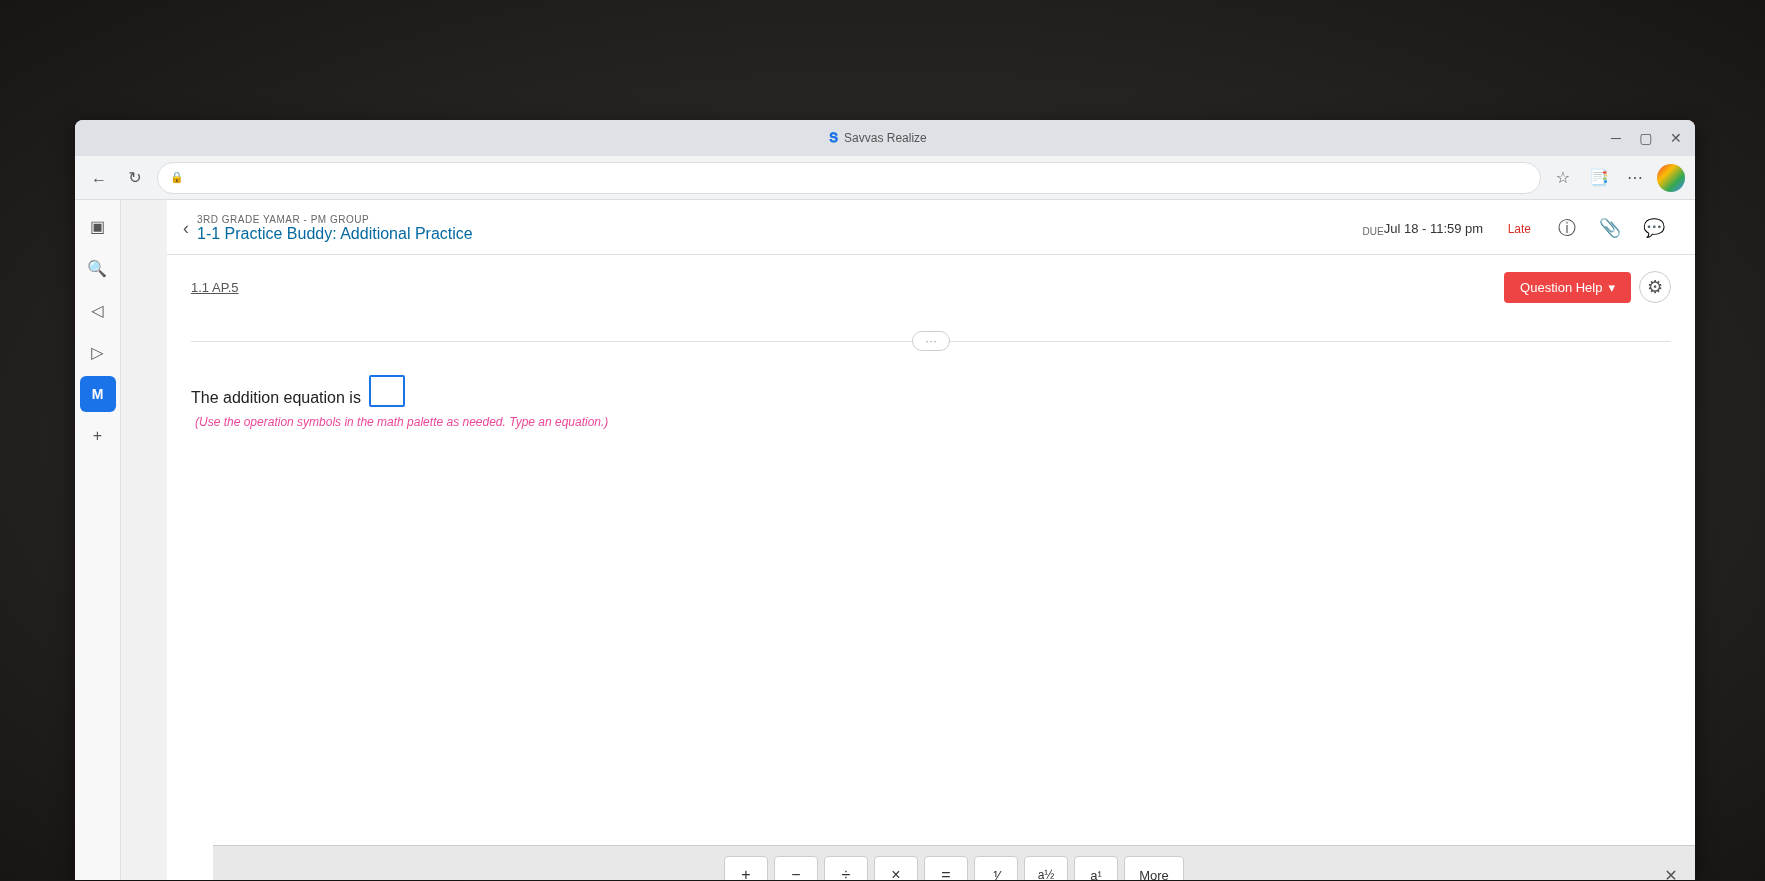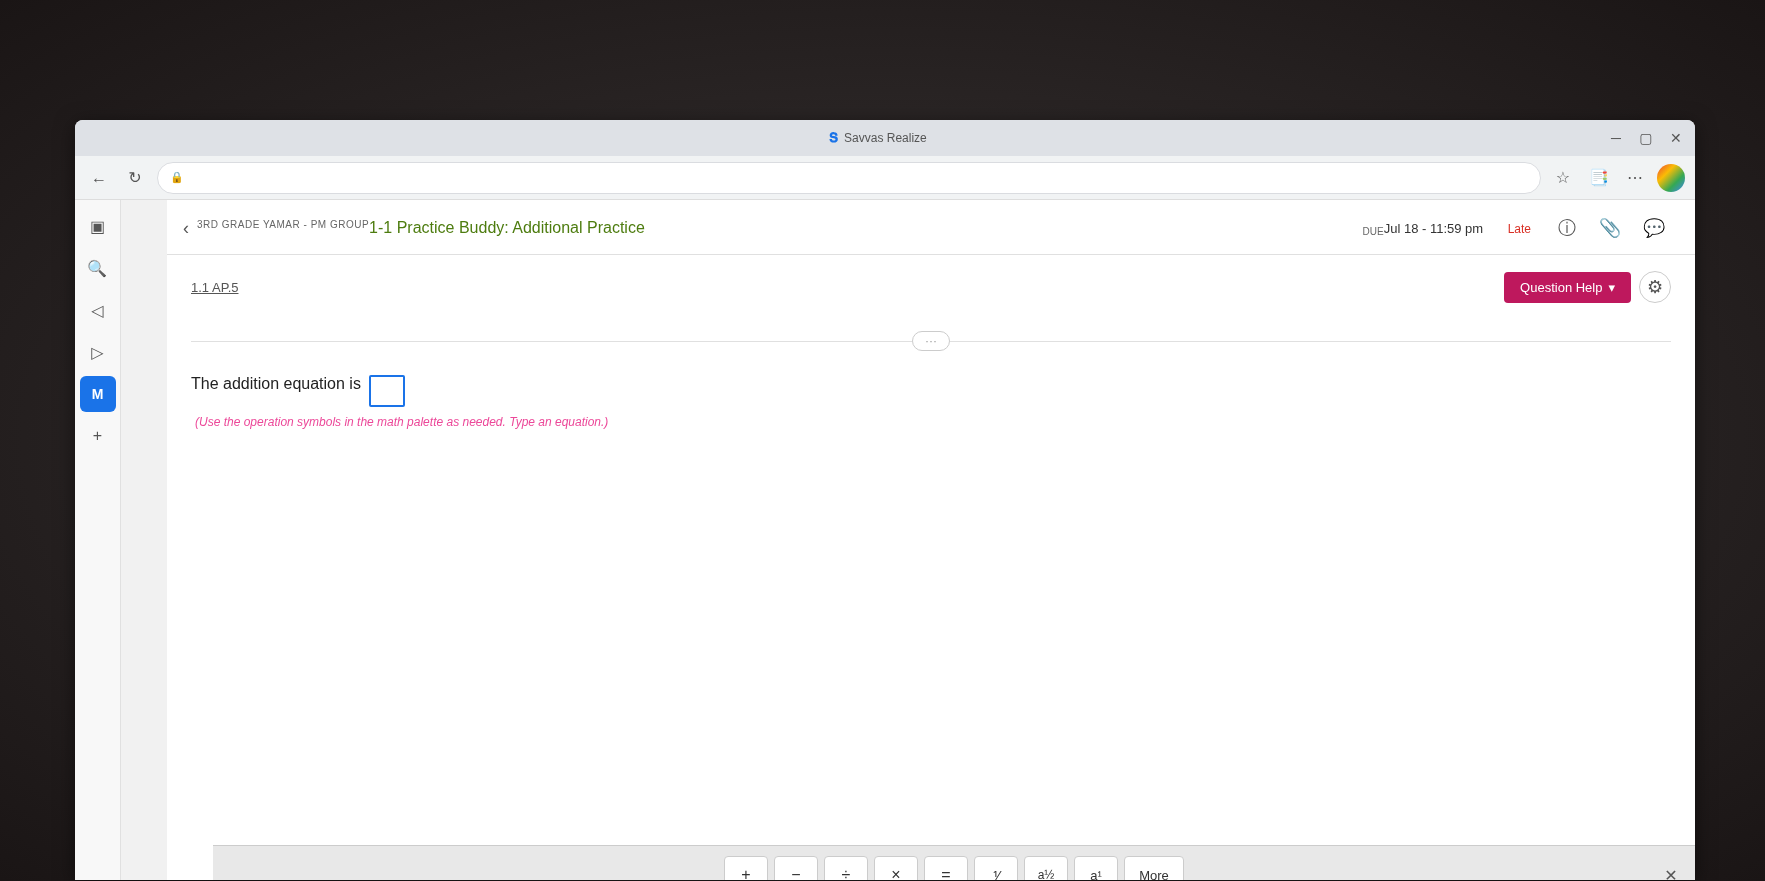--- a/index.html
+++ b/index.html
@@ -185,32 +185,32 @@
       gap: 8px;
     }
     .back-btn {
       color: #555;
       cursor: pointer;
       font-size: 18px;
       line-height: 1;
     }
     .header-title-block {
       display: flex;
-      flex-direction: row;
+      flex-direction: column;
     }
     .header-subtitle {
       font-size: 10px;
       color: #666;
       text-transform: uppercase;
       letter-spacing: 0.5px;
     }
     .header-title {
       font-size: 16px;
       font-weight: 500;
-      color: #4d7c0f;
+      color: #0369a1;
     }
     .header-right {
       display: flex;
       align-items: center;
       gap: 12px;
     }
     .due-block {
       display: flex;
       align-items: flex-end;
       margin-right: 8px;
@@ -249,21 +249,21 @@
       align-items: center;
       justify-content: space-between;
       flex-shrink: 0;
     }
     .question-number {
       font-size: 13px;
       color: #555;
       text-decoration: underline;
     }
     .question-help-btn {
-      background: #be185d;
+      background: #ef4444;
       color: white;
       border: none;
       border-radius: 4px;
       padding: 8px 16px;
       font-size: 13px;
       cursor: pointer;
       display: flex;
       align-items: center;
       gap: 6px;
     }
@@ -325,21 +325,21 @@
       height: 20px;
       display: flex;
       align-items: center;
     }
 
     
     .answer-row {
       font-size: 16px;
       color: #222;
       display: flex;
-      align-items: flex-start;
+      align-items: flex-end;
       gap: 8px;
       margin-bottom: 8px;
     }
     .answer-input-box {
       width: 36px;
       height: 32px;
       border: 2px solid #1a73e8;
       border-radius: 2px;
       display: inline-flex;
       align-items: center;

